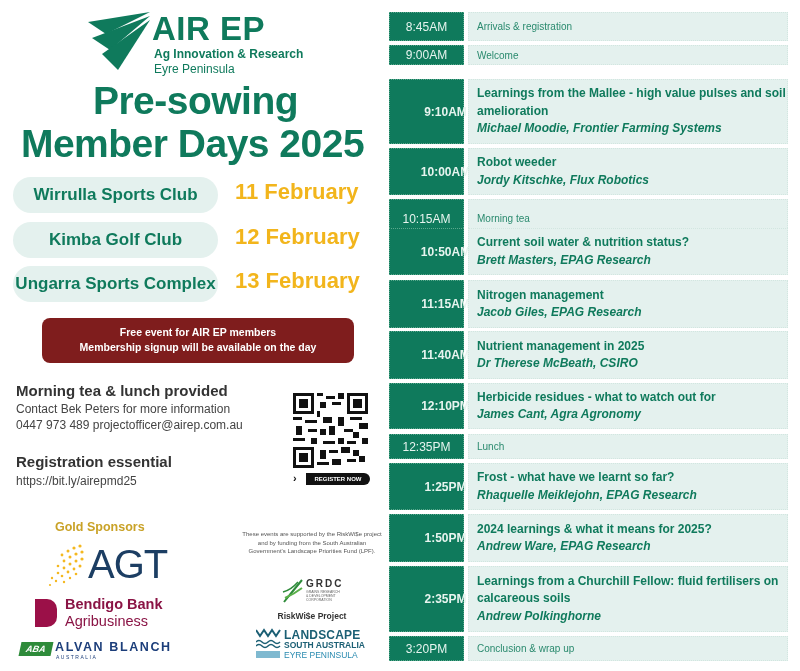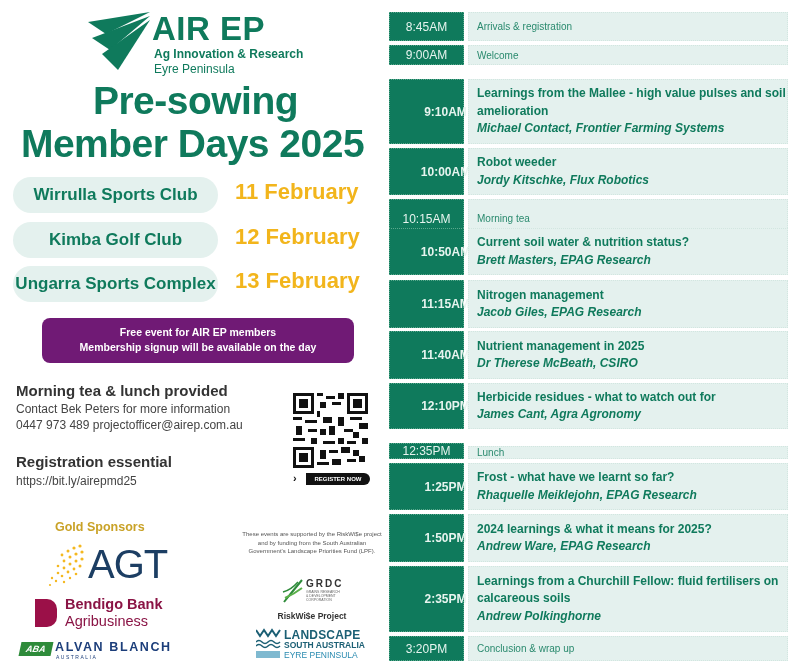--- a/index.html
+++ b/index.html
@@ -17,21 +17,21 @@
   .logo .sub2 { position: absolute; left: 66px; top: 50px; font-size: 12px; color: #0f7a5c; white-space: nowrap; }
 
   .title { position: absolute; left: 0; width: 385px; text-align: center; font-weight: bold; color: #0f7a5c; font-size: 39px; line-height: 44px; letter-spacing: -0.5px; }
   .title.l1 { top: 79px; padding-left: 6px; }
   .title.l2 { top: 122px; }
 
   .venue-row { position: absolute; left: 13px; width: 365px; height: 36px; }
   .venue-pill { position: absolute; left: 0; top: 0; width: 205px; height: 36px; border-radius: 18px; background: #e4f1ee; color: #0f7a5c; font-weight: bold; font-size: 17px; display: flex; align-items: center; justify-content: center; white-space: nowrap; }
   .venue-date { position: absolute; left: 222px; top: 2px; font-weight: bold; font-size: 22px; color: #f2b51c; white-space: nowrap; }
 
-  .free-banner { position: absolute; left: 42px; top: 318px; width: 312px; height: 45px; border-radius: 8px; background: #701a75; color: #ffffff; font-weight: bold; font-size: 10.5px; text-align: center; line-height: 15px; padding-top: 7px; }
+  .free-banner { position: absolute; left: 42px; top: 318px; width: 312px; height: 45px; border-radius: 8px; background: #7f1d1d; color: #ffffff; font-weight: bold; font-size: 10.5px; text-align: center; line-height: 15px; padding-top: 7px; }
 
   .info-h { position: absolute; left: 16px; font-size: 15px; font-weight: bold; color: #333333; }
   .info-t { position: absolute; left: 16px; font-size: 12px; color: #444444; white-space: nowrap; }
 
   .qr { position: absolute; left: 293px; top: 393px; width: 75px; height: 75px; }
   .reg-btn { position: absolute; left: 293px; top: 473px; width: 78px; height: 12px; }
   .reg-arrow { position: absolute; left: 0; top: -1px; font-size: 11px; font-weight: bold; color: #111; }
   .reg-pill { position: absolute; left: 13px; top: 0; width: 64px; height: 12px; background: #111; color: #fff; border-radius: 0 6px 6px 0; font-size: 6px; font-weight: bold; text-align: center; line-height: 12px; }
 
   .gold-h { position: absolute; left: 55px; top: 520px; font-size: 12.5px; font-weight: bold; color: #c9a227; }
@@ -242,21 +242,21 @@
   <div class="row" style="top:33px;height:20px;">
     <div class="time">9:00AM</div>
     <div class="desc">
         <div class="simple">Welcome</div>
       </div>
   </div>
   <div class="row" style="top:67px;height:65px;">
     <div class="time bold">9:10AM</div>
     <div class="desc">
       <div class="talk">Learnings from the Mallee - high value pulses and soil amelioration</div>
-      <div class="speaker">Michael Contact, Frontier Farming Systems</div>
+      <div class="speaker">Michael Moodie, Frontier Farming Systems</div>
     </div>
   </div>
   <div class="row" style="top:136px;height:47px;">
     <div class="time bold">10:00AM</div>
     <div class="desc">
       <div class="talk">Robot weeder</div>
       <div class="speaker">Jordy Kitschke, Flux Robotics</div>
     </div>
   </div>
   <div class="row" style="top:187px;height:39px;">
@@ -286,21 +286,21 @@
       <div class="speaker">Dr Therese McBeath, CSIRO</div>
     </div>
   </div>
   <div class="row" style="top:371px;height:46px;">
     <div class="time bold">12:10PM</div>
     <div class="desc">
       <div class="talk">Herbicide residues - what to watch out for</div>
       <div class="speaker">James Cant, Agra Agronomy</div>
     </div>
   </div>
-  <div class="row" style="top:422px;height:25px;align-items:flex-end;">
+  <div class="row" style="top:422px;height:25px;">
     <div class="time">12:35PM</div>
     <div class="desc">
         <div class="simple">Lunch</div>
       </div>
   </div>
   <div class="row" style="top:451px;height:47px;">
     <div class="time bold">1:25PM</div>
     <div class="desc">
       <div class="talk">Frost - what have we learnt so far?</div>
       <div class="speaker">Rhaquelle Meiklejohn, EPAG Research</div>

